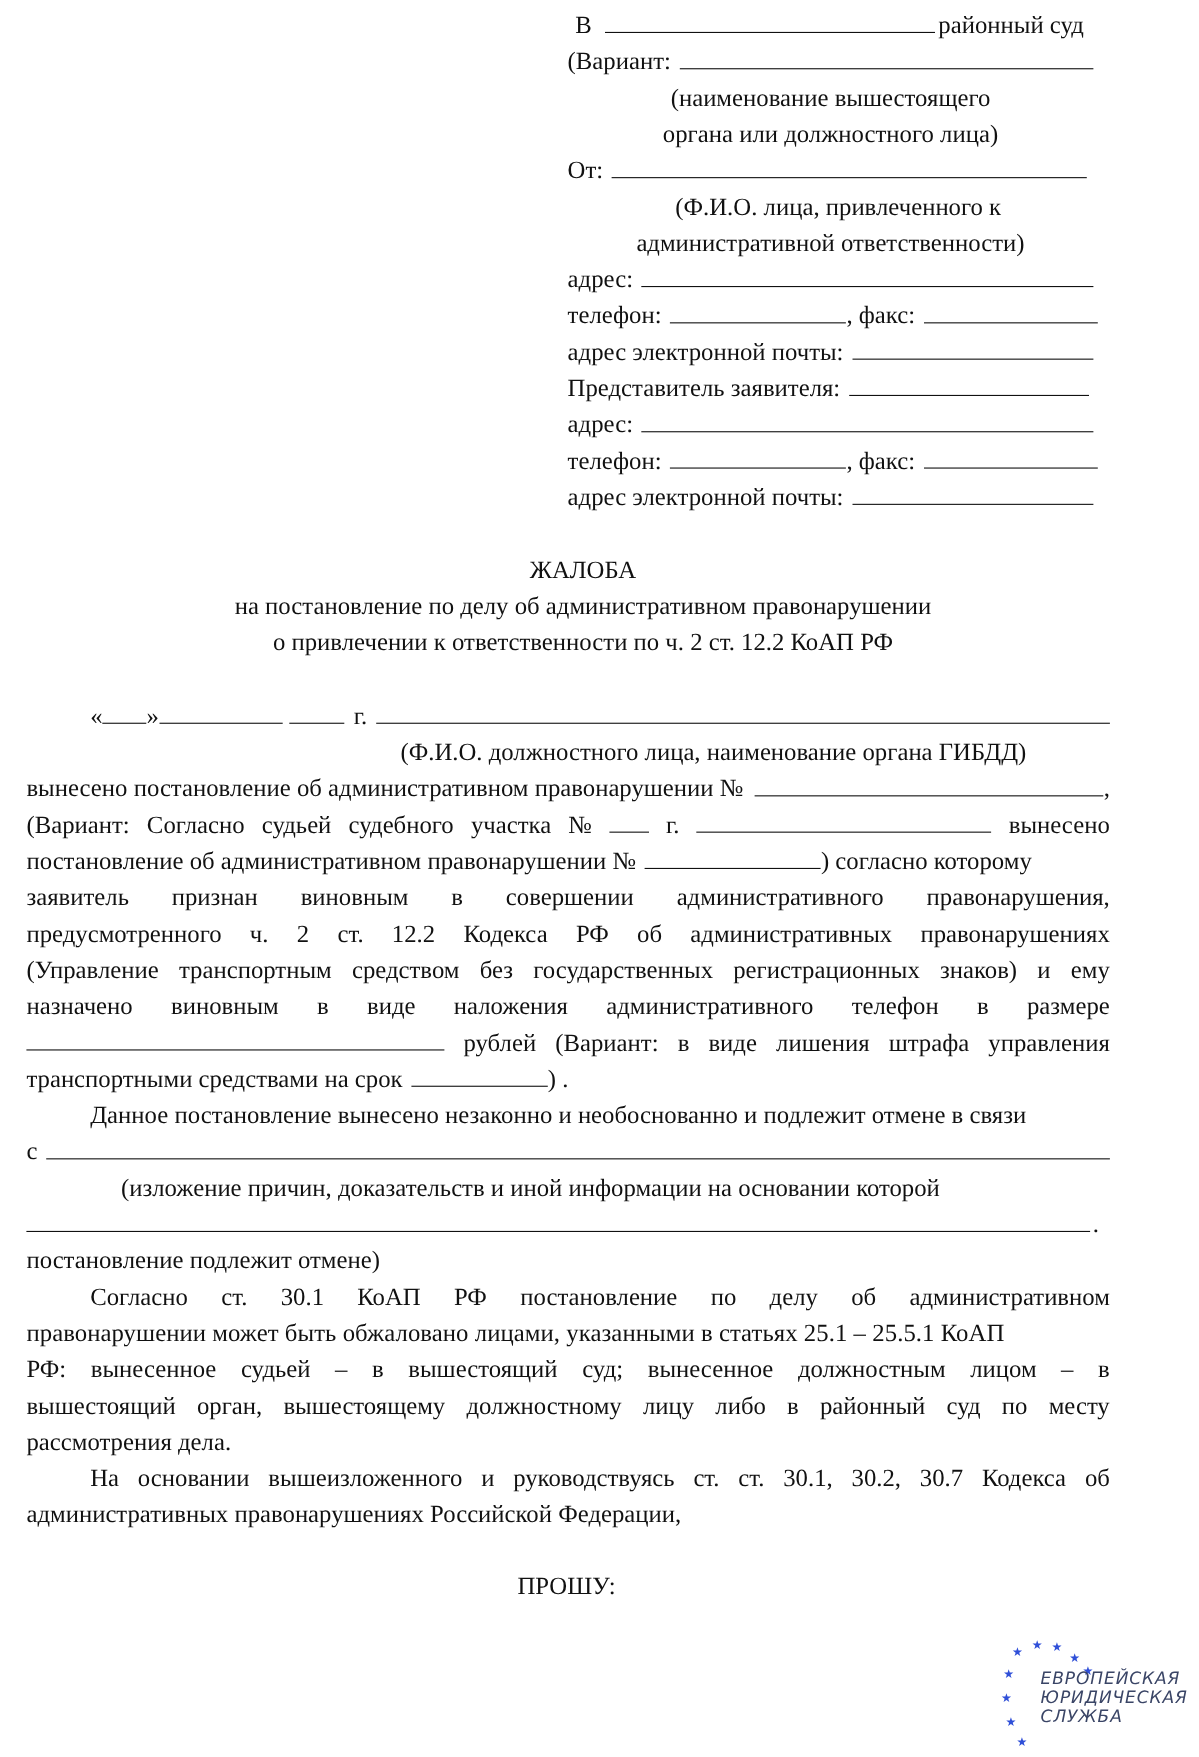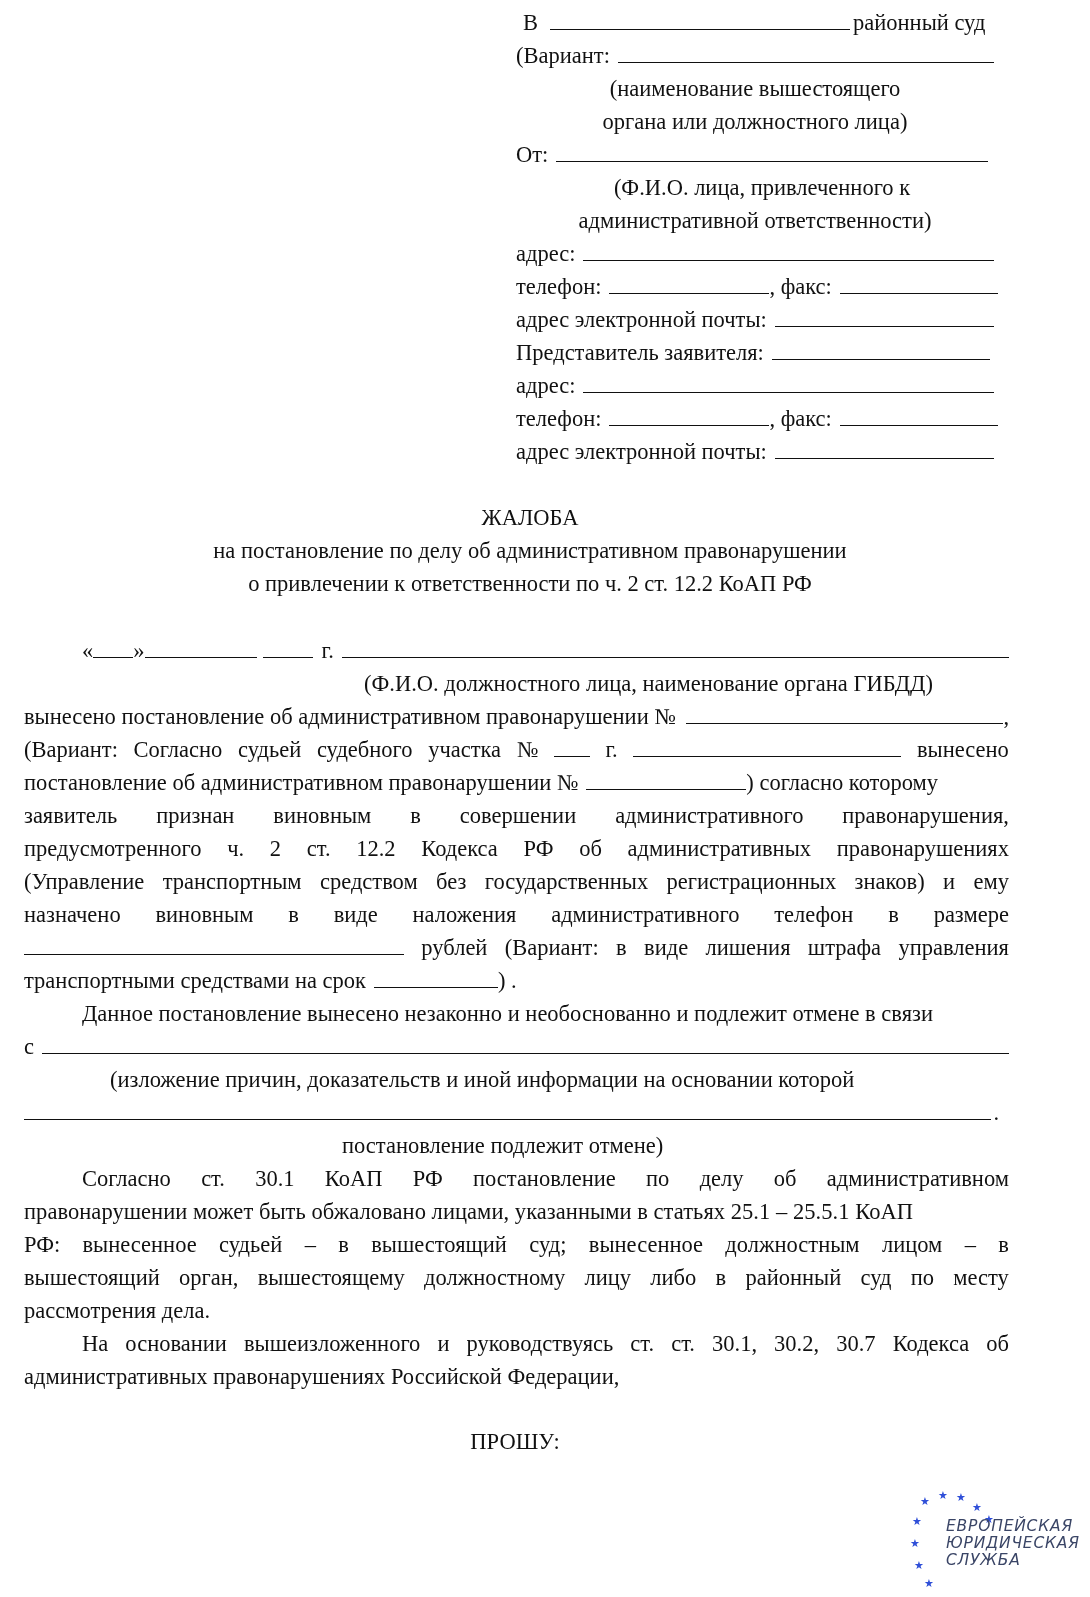--- a/index.html
+++ b/index.html
@@ -212,21 +212,21 @@
       <span class="fill grow" style="margin-left:8px"></span>
     </div>
     <div class="ln">
       <span style="margin-left:86px">(изложение причин, доказательств и иной информации на основании которой</span>
     </div>
     <div class="ln">
       <span class="fill grow" style="margin-right:2px"></span>
       <span style="margin-right:10px">.</span>
     </div>
     <div class="ln">
-      <span style="margin-left:318px">постановление подлежит отмене)</span>
+      <span style="">постановление подлежит отмене)</span>
     </div>
 
     <div class="ln justify" style="padding-left:58px">
       <span>Согласно</span>
       <span>ст.</span>
       <span>30.1</span>
       <span>КоАП</span>
       <span>РФ</span>
       <span>постановление</span>
       <span>по</span>

